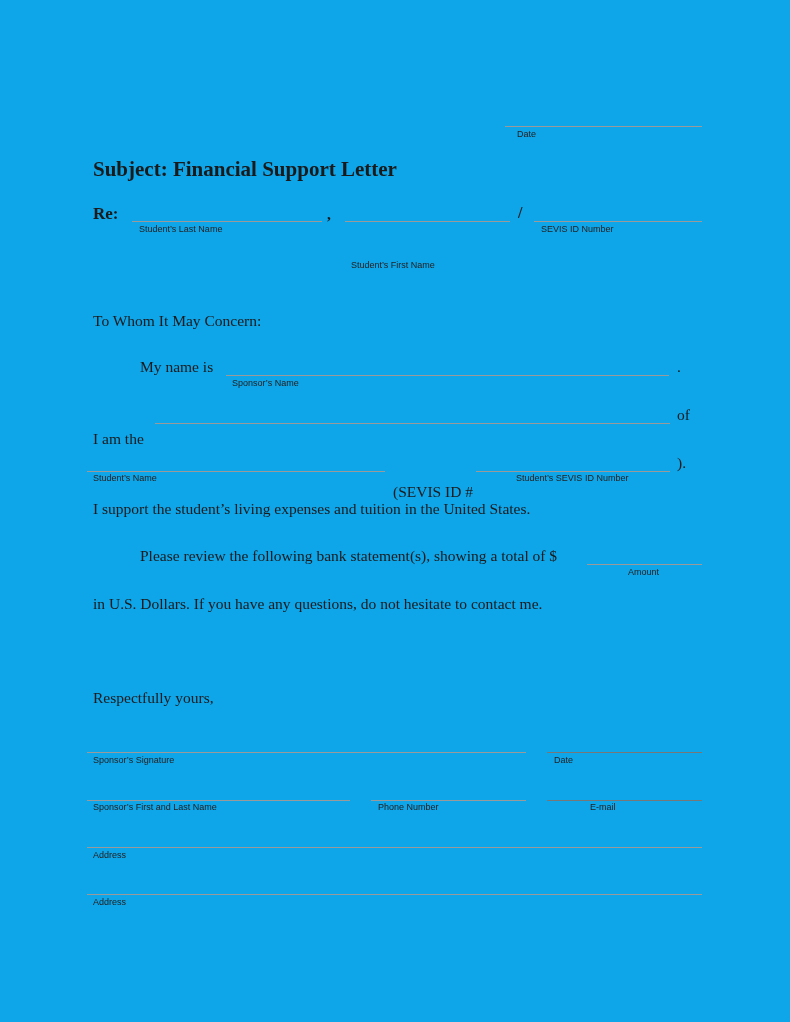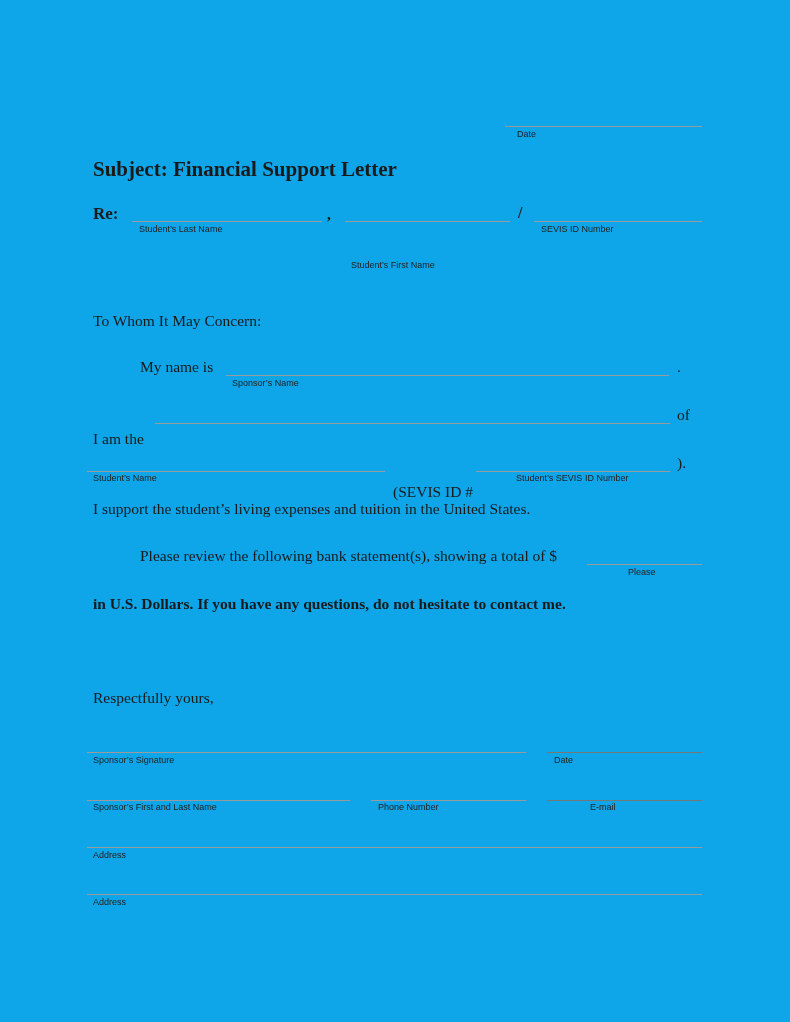--- a/index.html
+++ b/index.html
@@ -52,23 +52,23 @@
   <div class="abs label" style="left:93px; top:473px;">Student’s Name</div>
   <div class="abs body-text" style="left:393px; top:454px;margin-top:29px;">(SEVIS ID #</div>
   <div class="line" style="left:476px; top:471px; width:194px;"></div>
   <div class="abs label" style="left:516px; top:473px;">Student’s SEVIS ID Number</div>
   <div class="abs body-text" style="left:677px; top:454px;">).</div>
 
   <div class="abs body-text" style="left:140px; top:547px;">Please review the following bank statement(s), showing a total of $</div>
 
   <div class="abs body-text" style="left:93px; top:500px;">I support the student’s living expenses and tuition in the United States.</div>
   <div class="line" style="left:587px; top:564px; width:115px;"></div>
-  <div class="abs label" style="left:628px; top:567px;">Please</div>
+  <div class="abs label" style="left:628px; top:567px;">Amount</div>
 
-  <div class="abs body-text" style="left:93px; top:595px;font-weight:bold;">in U.S. Dollars. If you have any questions, do not hesitate to contact me.</div>
+  <div class="abs body-text" style="left:93px; top:595px;">in U.S. Dollars. If you have any questions, do not hesitate to contact me.</div>
 
   <div class="abs body-text" style="left:93px; top:689px;">Respectfully yours,</div>
 
   <div class="line" style="left:87px; top:752px; width:439px;"></div>
   <div class="abs label" style="left:93px; top:755px;">Sponsor’s Signature</div>
   <div class="line dark" style="left:547px; top:752px; width:155px;"></div>
   <div class="abs label" style="left:554px; top:755px;">Date</div>
 
   <div class="line" style="left:87px; top:800px; width:263px;"></div>
   <div class="abs label" style="left:93px; top:802px;">Sponsor’s First and Last Name</div>

